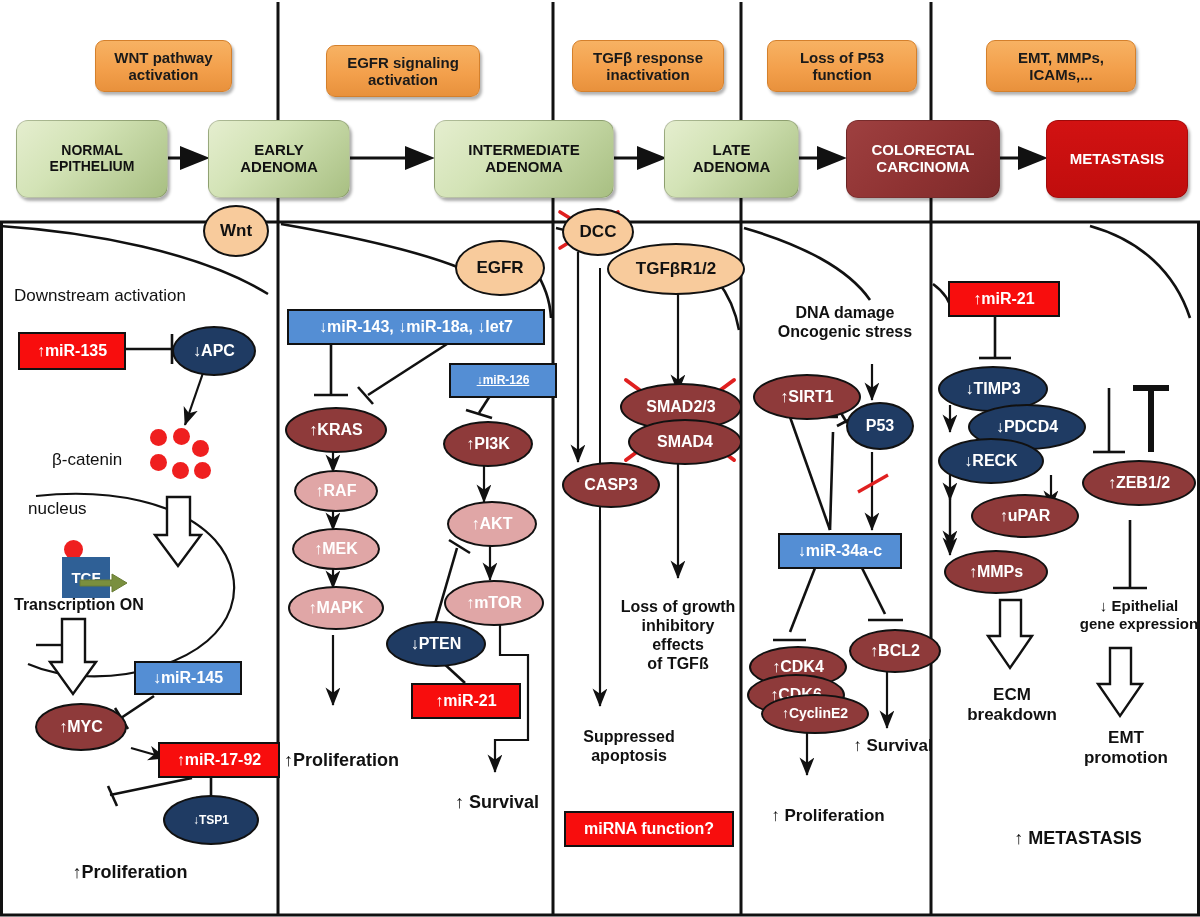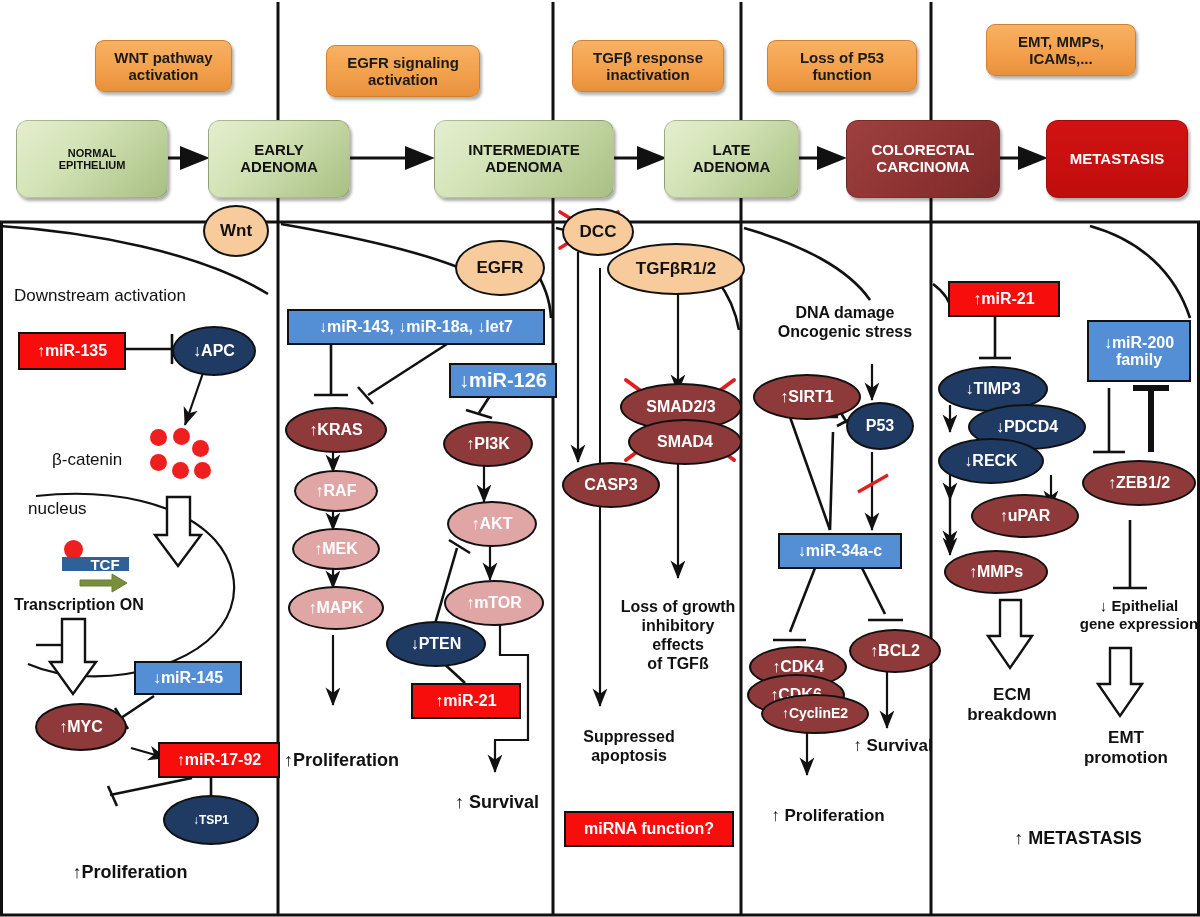--- a/index.html
+++ b/index.html
@@ -233,24 +233,24 @@
   </svg>
 
   <div class="phasebox" style="left: 95px; top: 40px; width: 135px; height: 50px; white-space: pre-line;">WNT pathway
 activation</div>
   <div class="phasebox" style="left: 326px; top: 45px; width: 152px; height: 50px; white-space: pre-line;">EGFR signaling
 activation</div>
   <div class="phasebox" style="left: 572px; top: 40px; width: 150px; height: 50px; white-space: pre-line;">TGFβ response
 inactivation</div>
   <div class="phasebox" style="left: 767px; top: 40px; width: 148px; height: 50px; white-space: pre-line;">Loss of P53
 function</div>
-  <div class="phasebox" style="left: 986px; top: 24px; width: 148px; height: 50px; white-space: pre-line;">EMT, MMPs,
+  <div class="phasebox" style="left: 986px; top: 40px; width: 148px; height: 50px; white-space: pre-line;">EMT, MMPs,
 ICAMs,...</div>
 
-  <div class="stagebox st-green" style="left: 16px; top: 120px; width: 150px; height: 76px; font-size: 11px; white-space: pre-line;">NORMAL
+  <div class="stagebox st-green" style="left: 16px; top: 120px; width: 150px; height: 76px; font-size: 14px; white-space: pre-line;">NORMAL
 EPITHELIUM</div>
   <div class="stagebox st-green" style="left: 208px; top: 120px; width: 140px; height: 76px; font-size: 15px; white-space: pre-line;">EARLY
 ADENOMA</div>
   <div class="stagebox st-green" style="left: 434px; top: 120px; width: 178px; height: 76px; font-size: 15px; white-space: pre-line;">INTERMEDIATE
 ADENOMA</div>
   <div class="stagebox st-green" style="left: 664px; top: 120px; width: 133px; height: 76px; font-size: 15px; white-space: pre-line;">LATE
 ADENOMA</div>
   <div class="stagebox st-dkred" style="left: 846px; top: 120px; width: 152px; height: 76px; font-size: 15px; white-space: pre-line;">COLORECTAL
 CARCINOMA</div>
   <div class="stagebox st-red" style="left:1046px;top:120px;width:140px;height:76px;font-size:15px;">METASTASIS</div>
@@ -263,36 +263,36 @@
   <div class="dot" style="left:150px;top:429px;width:17px;height:17px;"></div>
   <div class="dot" style="left:173px;top:428px;width:17px;height:17px;"></div>
   <div class="dot" style="left:192px;top:440px;width:17px;height:17px;"></div>
   <div class="dot" style="left:150px;top:454px;width:17px;height:17px;"></div>
   <div class="dot" style="left:172px;top:462px;width:17px;height:17px;"></div>
   <div class="dot" style="left:194px;top:462px;width:17px;height:17px;"></div>
   <div class="plain plain-lt" style="left:52px;top:450px;width:96px;font-size:17px;text-align:left;">β-catenin</div>
 
   <div class="plain plain-lt" style="left:28px;top:499px;width:90px;font-size:17px;text-align:left;">nucleus</div>
   <div class="dot" style="left:64px;top:540px;width:19px;height:19px;"></div>
-  <div class="tcf" style="left:62px;top:557px;width:48px;height:14px;padding-left:19px;">TCF</div>
+  <div class="tcf" style="left:62px;top:557px;width:48px;height:41px;">TCF</div>
 
   <svg class="layer" viewBox="0 0 1200 917">
     <path d="M80,580 L112,580 L112,574 L127,583 L112,592 L112,586 L80,586 z" fill="#7a8f3e" stroke="#6a7d35" stroke-width="1"></path>
   </svg>
   <div class="plain" style="left:14px;top:596px;width:190px;font-size:16px;text-align:left;">Transcription ON</div>
 
   <div class="node rect rect-blue" style="left:134px;top:661px;width:104px;height:30px;font-size:16px;">↓miR-145</div>
   <div class="node ell ell-dkred" style="left:35px;top:703px;width:88px;height:44px;font-size:16px;">↑MYC</div>
   <div class="node rect rect-red" style="left:158px;top:742px;width:118px;height:32px;font-size:16px;">↑miR-17-92</div>
   <div class="node ell ell-navy" style="left:163px;top:795px;width:92px;height:46px;font-size:12px;">↓TSP1</div>
   <div class="plain" style="left:30px;top:862px;width:200px;font-size:18px;">↑Proliferation</div>
 
   <div class="node ell ell-peach" style="left:455px;top:240px;width:86px;height:52px;font-size:17px;">EGFR</div>
   <div class="node rect rect-blue" style="left:287px;top:309px;width:254px;height:32px;font-size:16px;">↓miR-143, ↓miR-18a, ↓let7</div>
-  <div class="node rect rect-blue" style="left:449px;top:363px;width:104px;height:31px;font-size:20px;">↓miR-126</div>
+  <div class="node rect rect-blue" style="left:449px;top:363px;width:104px;height:31px;font-size:12px;text-decoration:underline;">↓miR-126</div>
   <div class="node ell ell-dkred" style="left:285px;top:407px;width:98px;height:42px;font-size:16px;">↑KRAS</div>
   <div class="node ell ell-dkred" style="left:443px;top:421px;width:86px;height:42px;font-size:16px;">↑PI3K</div>
   <div class="node ell ell-ltred" style="left:294px;top:470px;width:80px;height:38px;font-size:16px;">↑RAF</div>
   <div class="node ell ell-ltred" style="left:292px;top:528px;width:84px;height:38px;font-size:16px;">↑MEK</div>
   <div class="node ell ell-ltred" style="left:288px;top:586px;width:92px;height:40px;font-size:16px;">↑MAPK</div>
   <div class="node ell ell-ltred" style="left:447px;top:501px;width:86px;height:42px;font-size:16px;">↑AKT</div>
   <div class="node ell ell-ltred" style="left:444px;top:580px;width:96px;height:42px;font-size:16px;">↑mTOR</div>
   <div class="node ell ell-navy" style="left:386px;top:621px;width:96px;height:42px;font-size:16px;">↓PTEN</div>
   <div class="node rect rect-red" style="left:411px;top:683px;width:106px;height:32px;font-size:16px;">↑miR-21</div>
   <div class="plain" style="left:284px;top:750px;width:190px;font-size:18px;text-align:left;">↑Proliferation</div>
@@ -317,22 +317,20 @@
   <div class="node ell ell-navy" style="left:846px;top:402px;width:64px;height:44px;font-size:16px;">P53</div>
   <div class="node rect rect-blue" style="left:778px;top:533px;width:120px;height:32px;font-size:16px;">↓miR-34a-c</div>
   <div class="node ell ell-dkred" style="left:749px;top:646px;width:94px;height:38px;font-size:16px;">↑CDK4</div>
   <div class="node ell ell-dkred" style="left:747px;top:674px;width:94px;height:38px;font-size:16px;">↑CDK6</div>
   <div class="node ell ell-dkred" style="left:761px;top:694px;width:104px;height:36px;font-size:14px;text-align:right;">↑CyclinE2</div>
   <div class="node ell ell-dkred" style="left:849px;top:629px;width:88px;height:40px;font-size:16px;">↑BCL2</div>
   <div class="plain" style="left:748px;top:806px;width:160px;font-size:17px;">↑ Proliferation</div>
   <div class="plain" style="left:828px;top:736px;width:130px;font-size:17px;">↑ Survival</div>
 
   <div class="node rect rect-red" style="left:948px;top:281px;width:108px;height:32px;font-size:16px;">↑miR-21</div>
-  <div class="node rect rect-blue" style="left:1087px;top:320px;width:100px;height:58px;font-size:16px;white-space:pre-line;">↓miR-200
-family</div>
   <div class="node ell ell-navy" style="left:938px;top:366px;width:106px;height:42px;font-size:16px;">↓TIMP3</div>
   <div class="node ell ell-navy" style="left:968px;top:404px;width:114px;height:42px;font-size:16px;">↓PDCD4</div>
   <div class="node ell ell-navy" style="left:938px;top:438px;width:102px;height:42px;font-size:16px;">↓RECK</div>
   <div class="node ell ell-dkred" style="left:971px;top:494px;width:104px;height:40px;font-size:16px;">↑uPAR</div>
   <div class="node ell ell-dkred" style="left:1082px;top:460px;width:110px;height:42px;font-size:16px;">↑ZEB1/2</div>
   <div class="node ell ell-dkred" style="left:944px;top:550px;width:100px;height:40px;font-size:16px;">↑MMPs</div>
   <div class="plain" style="left:1073px;top:597px;width:132px;font-size:15px;white-space:pre-line;">↓ Epithelial
 gene expression</div>
   <div class="plain" style="left:952px;top:685px;width:120px;font-size:17px;white-space:pre-line;">ECM
 breakdown</div>

